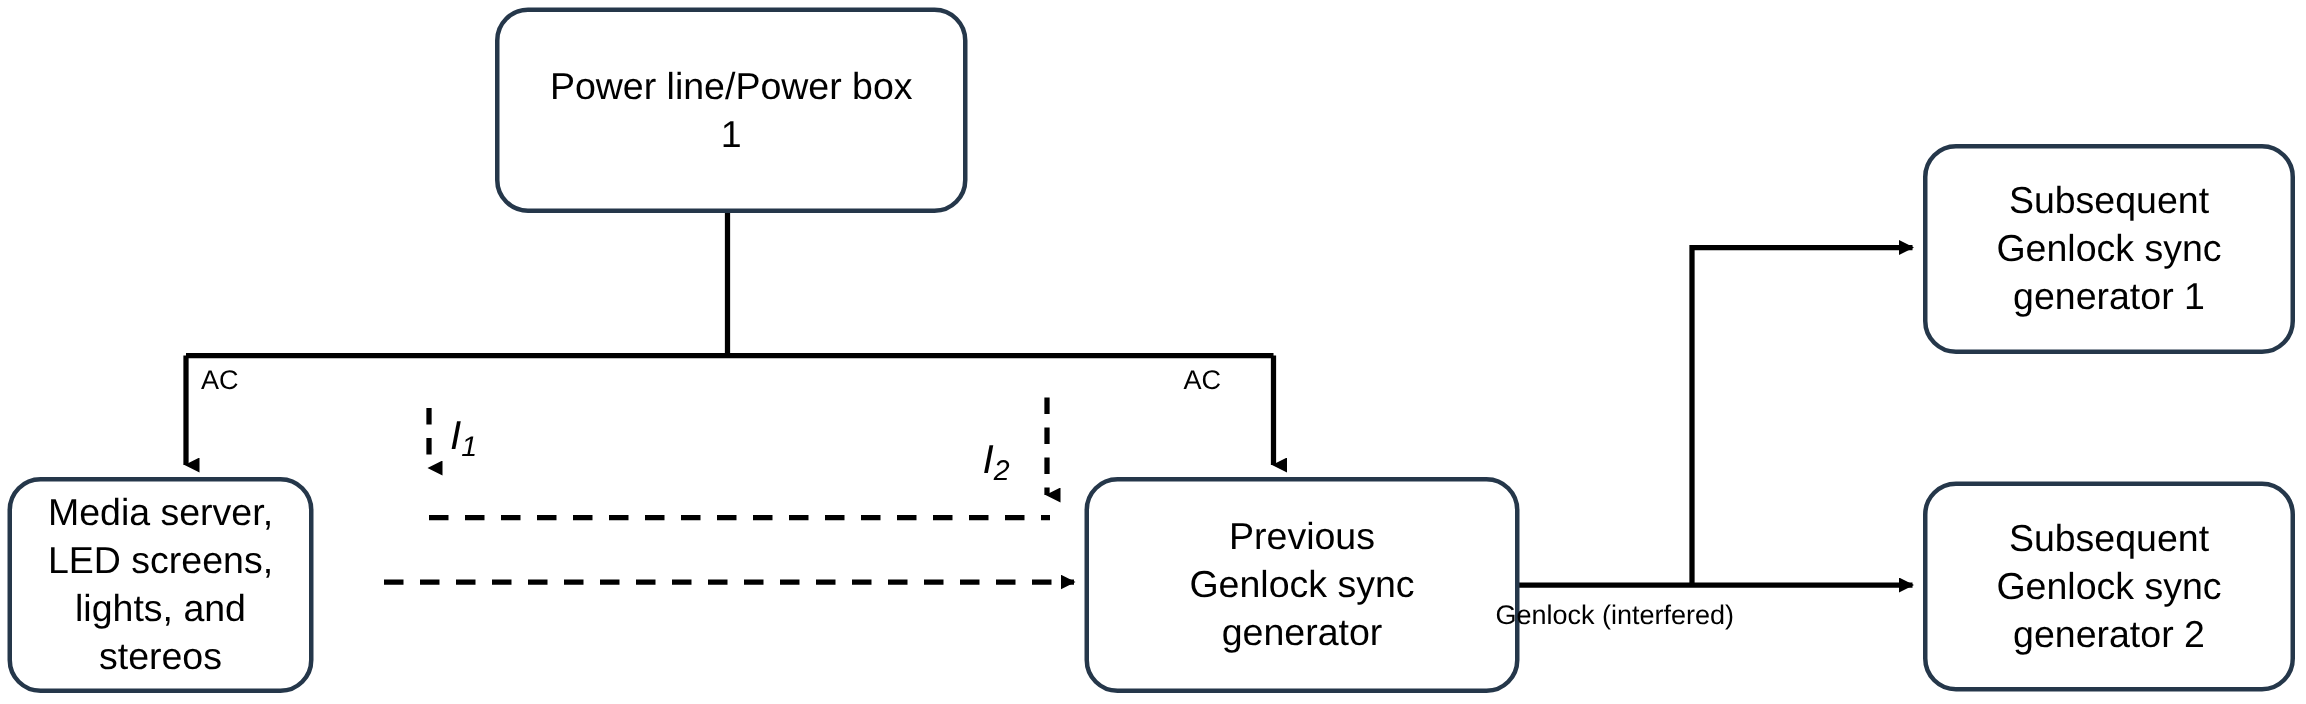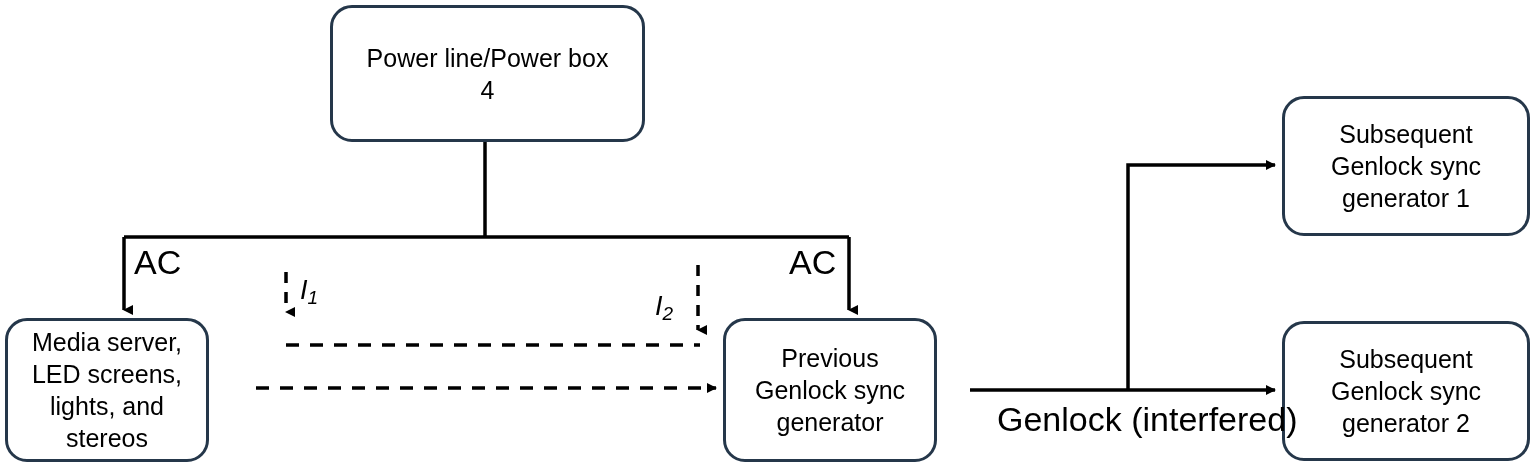--- a/index.html
+++ b/index.html
@@ -34,21 +34,21 @@
     text-align: center;
     color: #000000;
     line-height: 1.28;
     white-space: pre-line;
     font-size: 25px;
     z-index: 3;
   }
   .edge-label {
     position: absolute;
     color: #000000;
-    font-size: 34px;
+    font-size: 18px;
     white-space: nowrap;
     z-index: 4;
     background: transparent;
   }
   .edge-label.sub {
     font-size: 27px;
     font-style: italic;
   }
   .edge-label .subnum {
     font-size: 19px;
@@ -93,28 +93,28 @@
     <path d="M286,345 L700,345" stroke="#000000" stroke-width="3.5" fill="none" stroke-dasharray="13,11"></path>
 
     <path d="M256,388 L716,388" stroke="#000000" stroke-width="3.5" fill="none" stroke-dasharray="13,11" marker-end="url(#arrowright)"></path>
 
     <path d="M970,390 L1275,390" stroke="#000000" stroke-width="3.5" fill="none" marker-end="url(#arrowright2)"></path>
 
     <path d="M1128,390 L1128,165 L1275,165" stroke="#000000" stroke-width="3.5" fill="none" marker-end="url(#arrowright)"></path>
   </svg>
 
   <div class="node" style="left:330px; top:5px; width:315px; height:137px;">Power line/Power box
-4</div>
+1</div>
 
   <div class="node" style="left:5px; top:318px; width:204px; height:144px;">Media server,
 LED screens,
 lights, and
 stereos</div>
 
-  <div class="node" style="left:723px; top:318px; width:214px; height:144px;">Previous
+  <div class="node" style="left:723px; top:318px; width:290px; height:144px;">Previous
 Genlock sync
 generator</div>
 
   <div class="node" style="left:1282px; top:96px; width:248px; height:140px;">Subsequent
 Genlock sync
 generator 1</div>
 
   <div class="node" style="left:1282px; top:321px; width:248px; height:140px;">Subsequent
 Genlock sync
 generator 2</div>

